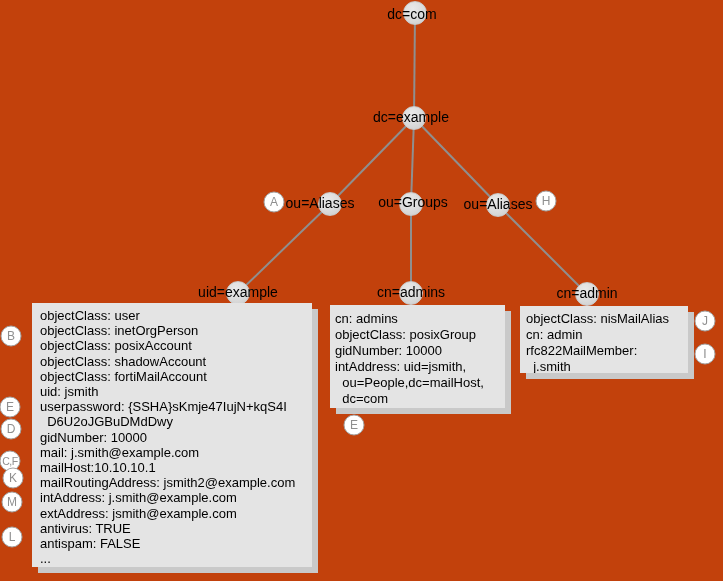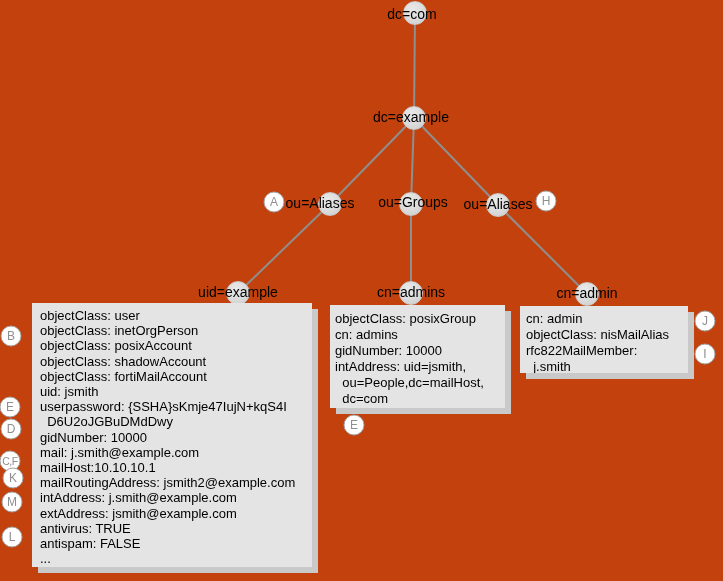--- a/index.html
+++ b/index.html
@@ -98,16 +98,16 @@
   <div class="badge" style="left:11px;top:429px">D</div>
   <div class="badge wide" style="left:10px;top:453px">C,F</div>
   <div class="badge" style="left:13px;top:478px">K</div>
   <div class="badge" style="left:12px;top:502px">M</div>
   <div class="badge" style="left:12px;top:537px">L</div>
   <div class="badge" style="left:354px;top:425px">E</div>
   <div class="badge" style="left:705px;top:321px">J</div>
   <div class="badge" style="left:705px;top:354px">I</div>
 
   <div class="abox abox-left"><div class="box-line">objectClass: user</div><div class="box-line">objectClass: inetOrgPerson</div><div class="box-line">objectClass: posixAccount</div><div class="box-line">objectClass: shadowAccount</div><div class="box-line">objectClass: fortiMailAccount</div><div class="box-line">uid: jsmith</div><div class="box-line">userpassword: {SSHA}sKmje47IujN+kqS4I</div><div class="box-line">  D6U2oJGBuDMdDwy</div><div class="box-line">gidNumber: 10000</div><div class="box-line">mail: j.smith@example.com</div><div class="box-line">mailHost:10.10.10.1</div><div class="box-line">mailRoutingAddress: jsmith2@example.com</div><div class="box-line">intAddress: j.smith@example.com</div><div class="box-line">extAddress: jsmith@example.com</div><div class="box-line">antivirus: TRUE</div><div class="box-line">antispam: FALSE</div><div class="box-line">...</div></div>
-  <div class="abox abox-mid"><div class="box-line">objectClass: posixGroup</div><div class="box-line">cn: admins</div><div class="box-line">gidNumber: 10000</div><div class="box-line">intAddress: uid=jsmith,</div><div class="box-line">  ou=People,dc=mailHost,</div><div class="box-line">  dc=com</div></div>
-  <div class="abox abox-right"><div class="box-line">cn: admin</div><div class="box-line">objectClass: nisMailAlias</div><div class="box-line">rfc822MailMember:</div><div class="box-line">  j.smith</div></div>
+  <div class="abox abox-mid"><div class="box-line">cn: admins</div><div class="box-line">objectClass: posixGroup</div><div class="box-line">gidNumber: 10000</div><div class="box-line">intAddress: uid=jsmith,</div><div class="box-line">  ou=People,dc=mailHost,</div><div class="box-line">  dc=com</div></div>
+  <div class="abox abox-right"><div class="box-line">objectClass: nisMailAlias</div><div class="box-line">cn: admin</div><div class="box-line">rfc822MailMember:</div><div class="box-line">  j.smith</div></div>
 
 </div>
 
 </body></html>

